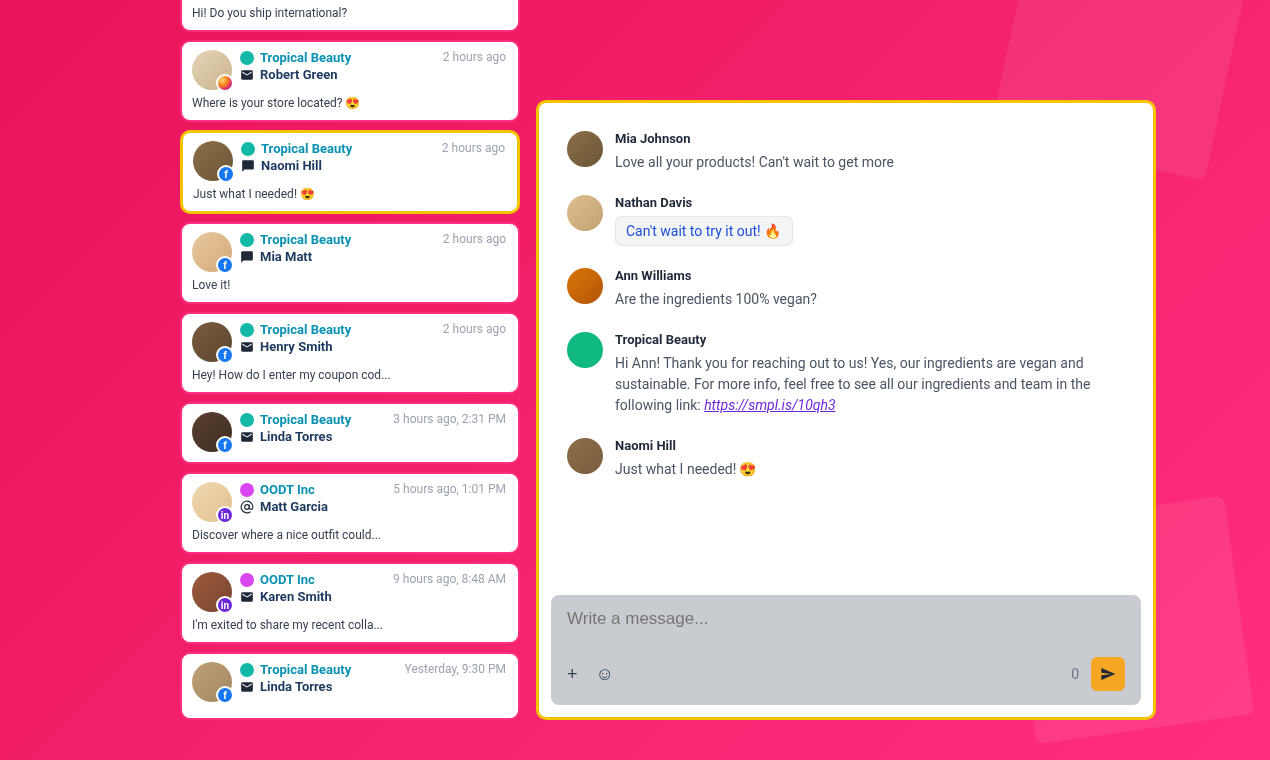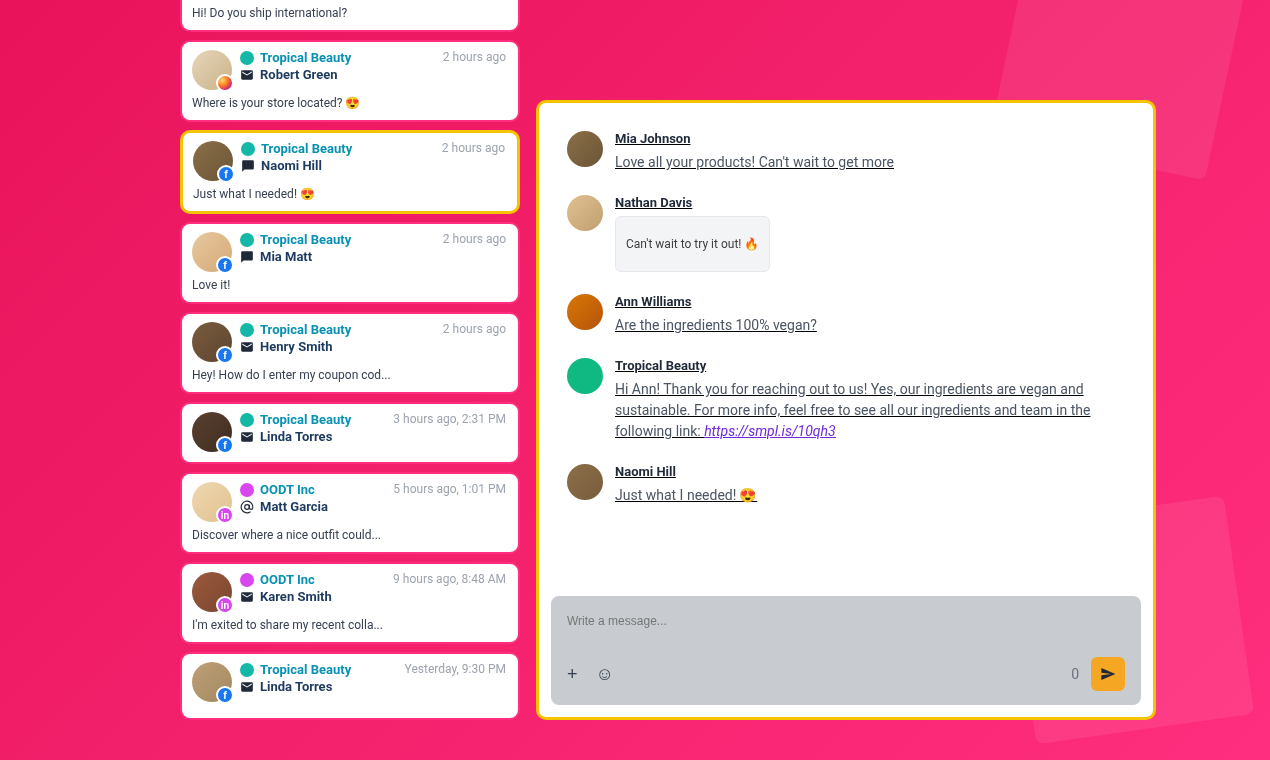--- a/index.html
+++ b/index.html
@@ -67,21 +67,21 @@
   .avatar.a9{background:linear-gradient(135deg,#c0a078,#a08860);}
   .badge {
     position:absolute; bottom:-2px; right:-2px;
     width:18px;height:18px;border-radius:50%;
     border:2px solid #fff;
     display:flex;align-items:center;justify-content:center;
     font-size:10px;font-weight:bold;color:#fff;
   }
   .badge.fb{background:#1877f2;}
   .badge.ig{background:radial-gradient(circle at 30% 30%,#feda75,#fa7e1e 40%,#d62976 70%,#4f5bd5);}
-  .badge.li{background:#d946ef;}
+  .badge.li{background:#6d28d9;}
   .card-meta { flex: 1; min-width: 0; }
   .brand-row { display:flex;align-items:center;gap:6px; }
   .brand-dot{width:14px;height:14px;border-radius:50%;}
   .brand-dot.teal{background:#14b8a6;}
   .brand-dot.pink{background:#d946ef;}
   .brand-name{color:#0891b2;font-weight:700;font-size:13px;}
   .timestamp{position:absolute;top:8px;right:12px;color:#9ca3af;font-size:12px;}
   .person-row{display:flex;align-items:center;gap:6px;margin-top:2px;}
   .sub-icon{width:14px;height:14px;display:flex;align-items:center;justify-content:center;color:#374151;}
   .person-name{color:#1e3a5f;font-weight:700;font-size:13px;}
@@ -100,27 +100,27 @@
     z-index:1;
   }
   .chat-body{flex:1;padding:28px 28px 10px 28px;overflow:hidden;}
   .chat-msg{display:flex;gap:12px;margin-bottom:22px;}
   .chat-av{width:36px;height:36px;border-radius:50%;flex-shrink:0;}
   .chat-av.m1{background:linear-gradient(135deg,#8b6f47,#6b5537);}
   .chat-av.m2{background:linear-gradient(135deg,#e0c090,#c0a070);}
   .chat-av.m3{background:linear-gradient(135deg,#d97706,#b45309);}
   .chat-av.m4{background:#10b981;}
   .chat-av.m5{background:linear-gradient(135deg,#8b6f47,#7a5c3e);}
-  .chat-content{flex:1;text-decoration:underline;}
+  .chat-content{flex:1;}
   .chat-name{font-weight:700;color:#1f2937;font-size:13px;margin-bottom:6px;}
   .chat-text{color:#4b5563;font-size:14px;line-height:1.5;}
   .chat-text a{color:#6d28d9;font-style:italic;text-decoration:underline;}
-  .chat-bubble{display:inline-block;background:#f3f4f6;border:1px solid #e5e7eb;border-radius:6px;padding:20px 10px;font-size:12px;color:#404040;}
+  .chat-bubble{display:inline-block;background:#f3f4f6;border:1px solid #e5e7eb;border-radius:6px;padding:6px 10px;font-size:14px;color:#1d4ed8;}
   .composer{background:#c8ccd0;border-radius:8px;margin:12px;padding:14px 16px;}
-  .composer-input{background:transparent;border:none;color:#6b7280;font-size:12px;width:100%;outline:none;}
+  .composer-input{background:transparent;border:none;color:#6b7280;font-size:17px;width:100%;outline:none;}
   .composer-row{display:flex;align-items:center;justify-content:space-between;margin-top:28px;}
   .composer-left{display:flex;gap:18px;align-items:center;color:#374151;}
   .composer-right{display:flex;gap:12px;align-items:center;}
   .char-count{color:#6b7280;font-size:14px;}
   .send-btn{width:34px;height:34px;background:#f5a623;border-radius:6px;display:flex;align-items:center;justify-content:center;cursor:pointer;border:none;}
   .icon-btn{cursor:pointer;background:none;border:none;font-size:18px;color:#374151;}
 </style>
 </head>
 <body>
 

